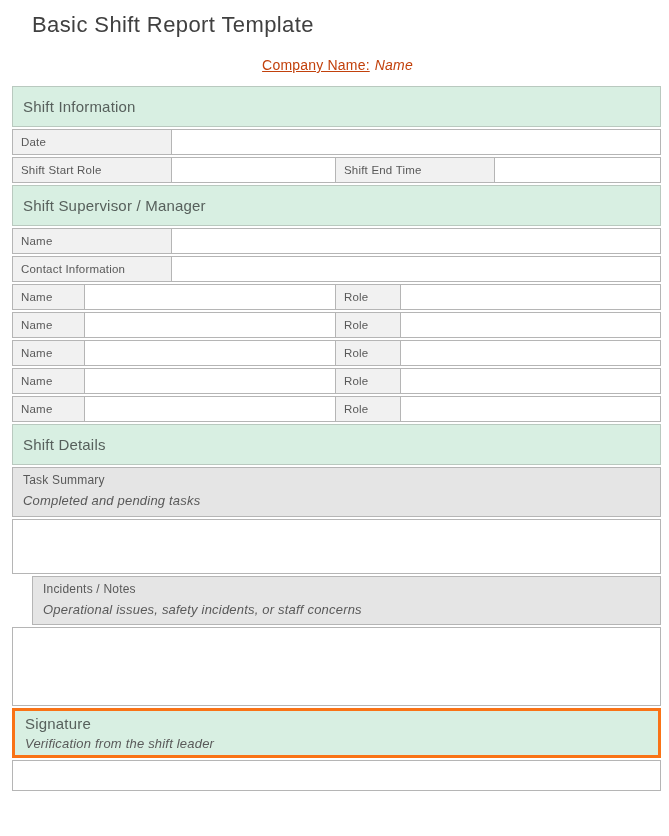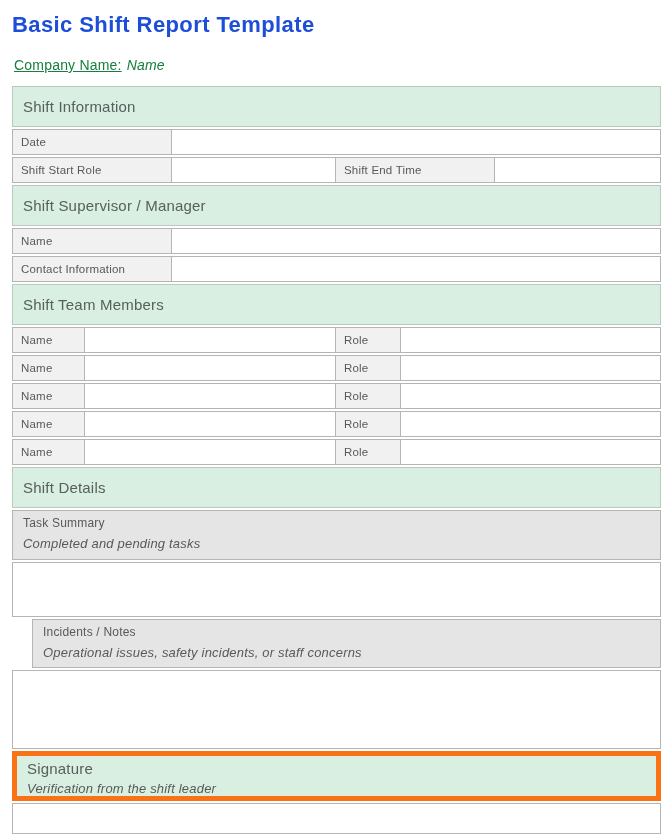--- a/index.html
+++ b/index.html
@@ -7,29 +7,30 @@
     width: 669px; height: 836px;
     background: #ffffff;
     font-family: "Liberation Sans", sans-serif;
     color: #595959;
     overflow: hidden;
   }
   .doc { padding: 10px 8px 0 12px; letter-spacing: 0.2px; }
 
   h1.title {
     font-size: 22px;
-    font-weight: bold;
-    color: #1d4ed8;
+    font-weight: normal;
+    color: #404040;
     letter-spacing: 0.4px;
-    margin: 2px 0 0 0;
+    margin: 2px 0 0 20px;
   }
   .company-line {
     margin: 19px 0 13px 2px;
     font-size: 14px;
-    color: #15803d;
+    color: #c2410c;
+    text-align: center;
   }
   .company-label { text-decoration: underline; }
   .company-value { font-style: italic; margin-left: 5px; }
 
   .tbl { width: 649px; }
 
   .sec-header {
     height: 41px;
     background: #d8efe2;
     border: 1px solid #b9c9bf;
@@ -78,21 +79,21 @@
     background: #ffffff;
   }
   .h55 { height: 55px; }
   .h79 { height: 79px; }
   .h31 { height: 31px; }
 
   .sig-band {
     margin-top: 2px;
     height: 50px;
     background: #d8efe2;
-    border: 5px solid #f97316;
+    border: 3px solid #f97316;
     padding: 4px 10px 0 10px;
   }
   .sig-band .sig-title { font-size: 15px; color: #57605c; display: block; }
   .sig-band .sig-hint  { font-size: 13px; font-style: italic; color: #595959; display: block; margin-top: 4px; }
 </style>
 </head>
 <body>
 
 <div class="doc">
 
@@ -123,23 +124,20 @@
     </div>
     <div class="row">
       <div class="cell label w160">Name</div>
       <div class="cell flex1"></div>
     </div>
     <div class="row">
       <div class="cell label w160">Contact Information</div>
       <div class="cell flex1"></div>
     </div>
 
-    <div class="sec-header mt">
-      <span>Shift Team Members</span>
-    </div>
     <div class="row">
       <div class="cell label w73">Name</div>
       <div class="cell w252"></div>
       <div class="cell label w66">Role</div>
       <div class="cell flex1"></div>
     </div>
     <div class="row">
       <div class="cell label w73">Name</div>
       <div class="cell w252"></div>
       <div class="cell label w66">Role</div>

